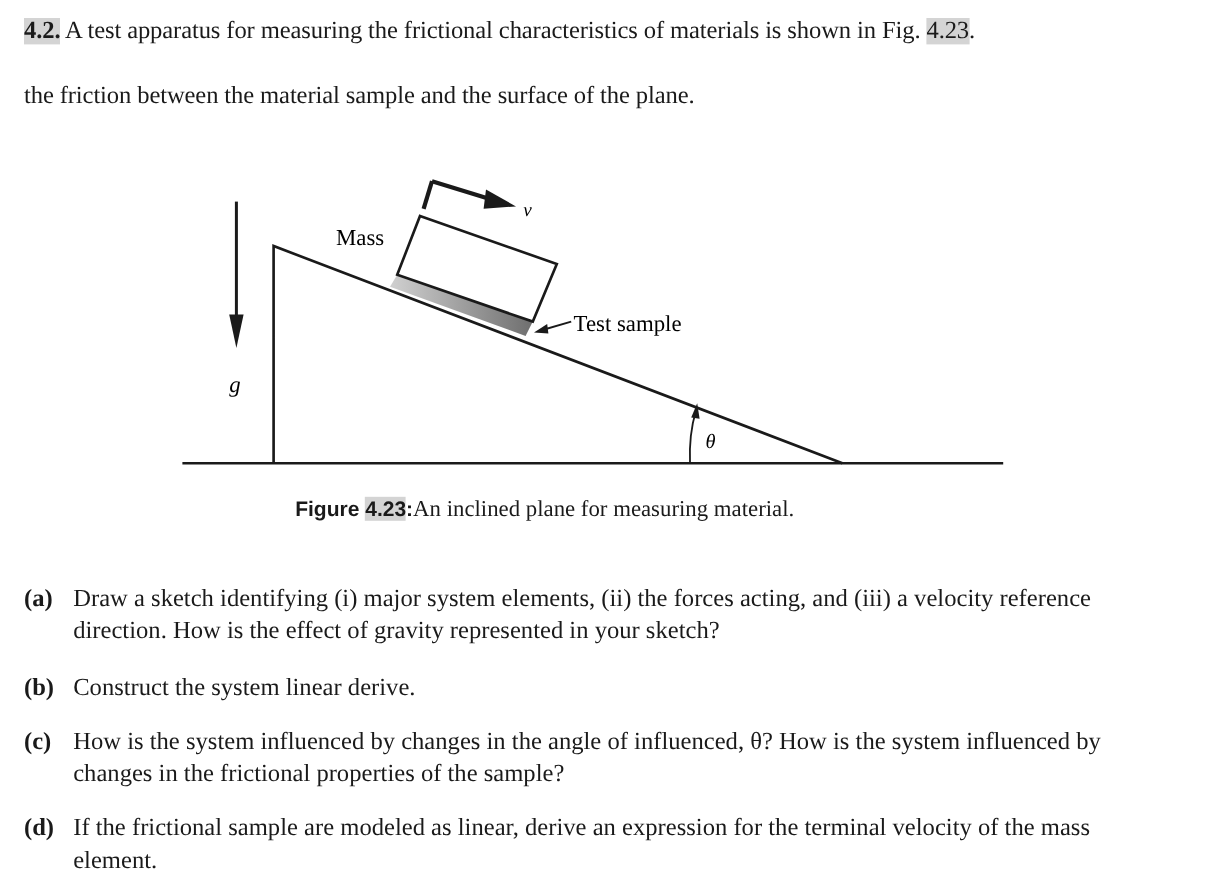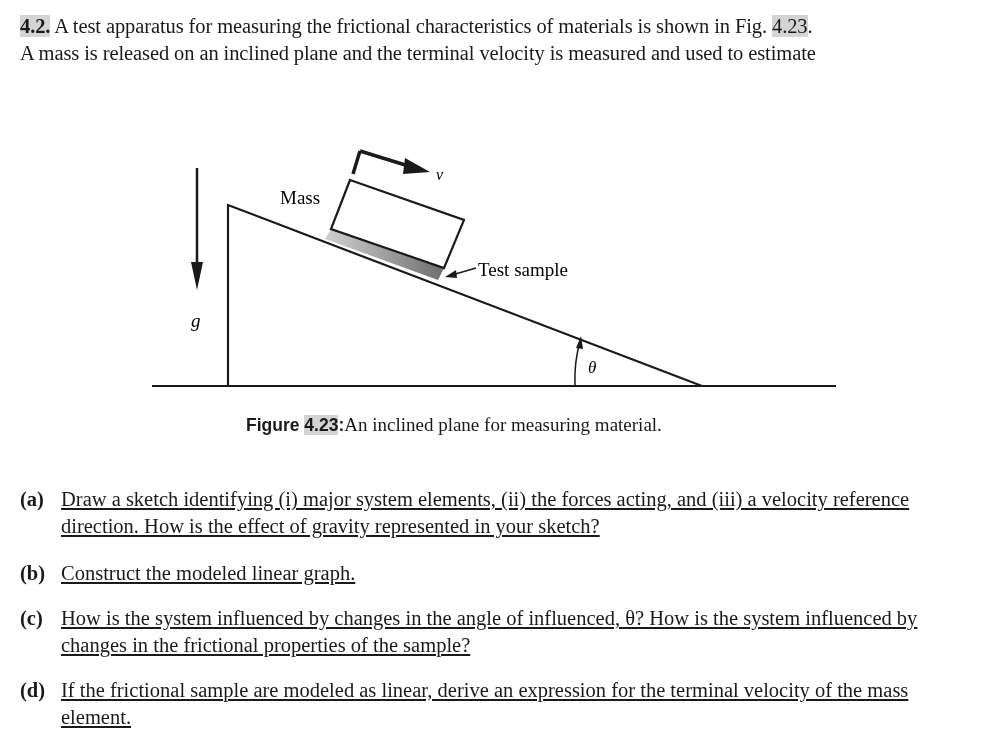--- a/index.html
+++ b/index.html
@@ -6,29 +6,30 @@
   body { width:1006px; height:736px; position:relative; overflow:hidden;
          font-family:"Liberation Serif", "DejaVu Serif", serif; color:#1a1a1a; }
   .para { position:absolute; left:20px; width:970px; font-size:20.5px; line-height:27px; letter-spacing:-0.1px; }
   .hl { background:#d4d4d4; }
   .num { font-weight:bold; }
   .figure { position:absolute; left:0; top:0; }
   .caption { position:absolute; left:246px; top:414px; font-size:19px; }
   .caption .lbl { font-family:"Liberation Sans", "DejaVu Sans", sans-serif; font-weight:bold; font-size:17.5px; }
   .q { position:absolute; left:20px; width:960px; font-size:20.5px; line-height:27px; }
   .q .tag { position:absolute; left:0; top:0; font-weight:bold; }
-  .q .txt { display:block; padding-left:41px;text-decoration:underline; }
+  .q .txt { display:block; padding-left:41px; }
   svg text { font-family:"Liberation Serif", "DejaVu Serif", serif; }
 </style>
 </head>
 <body>
 
 <div class="para" style="top:13px;">
   <span class="num hl">4.2.</span><span> A test apparatus for measuring the frictional characteristics of materials is shown in Fig. </span><span class="hl">4.23</span><span>.</span><br>
-  <span>A mass is released on an inclined plane and the terminal velocity is measured and used to estimate</span><br>
+  <br>
+  <span>the friction between the material sample and the surface of the plane.</span>
 </div>
 
 <svg class="figure" width="1006" height="460" viewBox="0 0 1006 460">
   <defs>
     <linearGradient id="sampleGrad" x1="0" y1="0" x2="1" y2="0">
       <stop offset="0" stop-color="#c8c8c8"></stop>
       <stop offset="1" stop-color="#555555"></stop>
     </linearGradient>
   </defs>
 
@@ -71,21 +72,21 @@
 <div class="caption">
   <span class="lbl"><span>Figure </span><span class="hl">4.23</span><span>:</span></span><span>An inclined plane for measuring material.</span>
 </div>
 
 <div class="q" style="top:486px;">
   <span class="tag">(a)</span>
   <span class="txt">Draw a sketch identifying (i) major system elements, (ii) the forces acting, and (iii) a velocity reference direction. How is the effect of gravity represented in your sketch?</span>
 </div>
 <div class="q" style="top:560px;">
   <span class="tag">(b)</span>
-  <span class="txt">Construct the modeled linear graph.</span>
+  <span class="txt">Construct the system linear derive.</span>
 </div>
 <div class="q" style="top:605px;">
   <span class="tag">(c)</span>
   <span class="txt">How is the system influenced by changes in the angle of influenced, θ? How is the system influenced by changes in the frictional properties of the sample?</span>
 </div>
 <div class="q" style="top:677px;">
   <span class="tag">(d)</span>
   <span class="txt">If the frictional sample are modeled as linear, derive an expression for the terminal velocity of the mass element.</span>
 </div>
 

